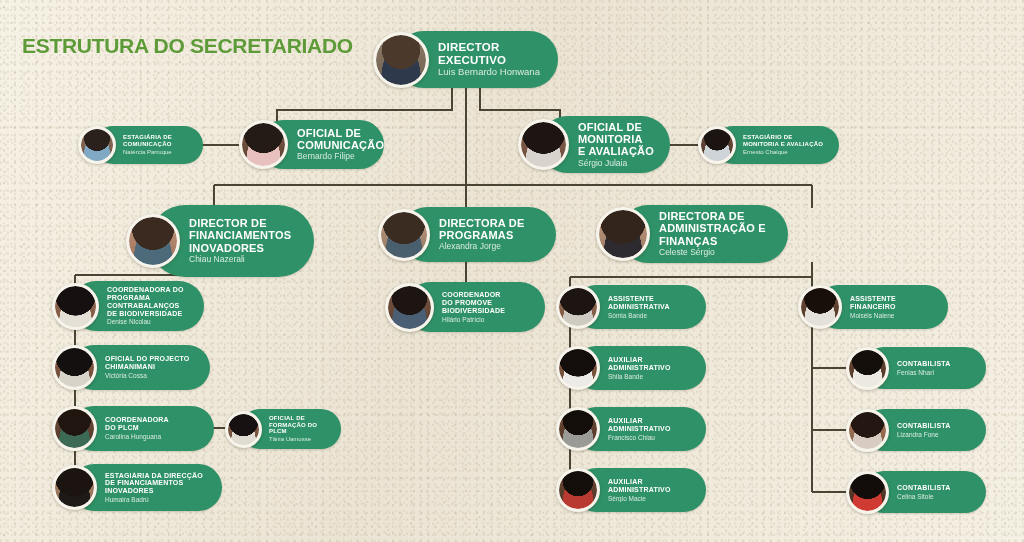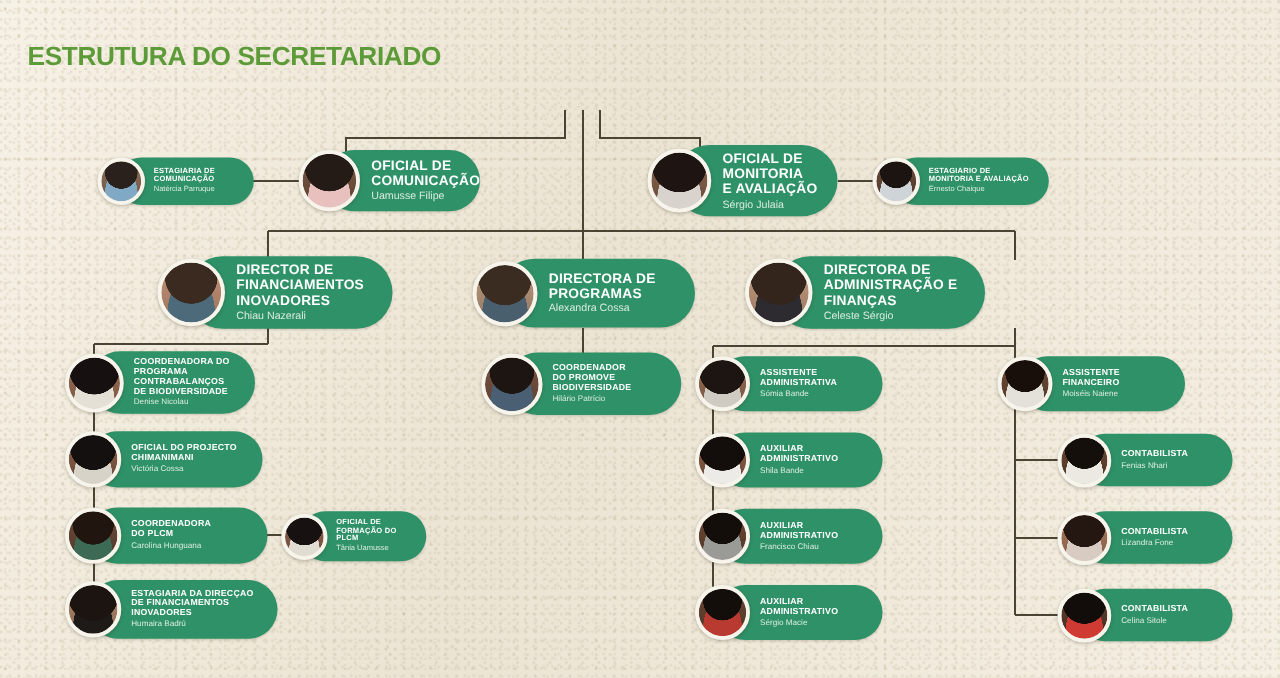--- a/index.html
+++ b/index.html
@@ -177,20 +177,36 @@
       <path d="M570,428 L558,428"></path>
       <path d="M570,490 L558,490"></path>
 
       <path d="M812,320 L812,492"></path>
       <path d="M812,368 L850,368"></path>
       <path d="M812,430 L850,430"></path>
       <path d="M812,492 L850,492"></path>
     </g>
   </svg>
 
+  <div class="node sz-lg" style="left:373px; top:31px; width:185px; height:57px;">
+    <div class="node-pill" style="left:22px; width:163px;"></div>
+    <div class="node-body">
+      <div class="avatar" style="width:50px;height:50px;">
+        <div class="face" style="background:
+               radial-gradient(circle at 50% 30%, #4b3a2c 0 44%, transparent 45%),
+               radial-gradient(ellipse at 50% 86%, #2e3a4c 0 55%, transparent 56%),
+               linear-gradient(#8d7b66, #6f6051);"></div>
+      </div>
+      <div class="labels">
+        <div class="role">DIRECTOR
+EXECUTIVO</div>
+        <div class="person">Luis Bernardo Honwana</div>
+      </div>
+    </div>
+  </div>
 
   <div class="node sz-xs" style="left:78px; top:126px; width:125px; height:38px;">
     <div class="node-pill" style="left:16px; width:109px;"></div>
     <div class="node-body">
       <div class="avatar" style="width:32px;height:32px;">
         <div class="face" style="background:
                radial-gradient(circle at 50% 28%, #2b211c 0 46%, transparent 47%),
                radial-gradient(ellipse at 50% 88%, #7fa9c4 0 58%, transparent 59%),
                linear-gradient(#8c6f59, #6d5746);"></div>
       </div>
@@ -207,21 +223,21 @@
     <div class="node-body">
       <div class="avatar" style="width:43px;height:43px;">
         <div class="face" style="background:
                radial-gradient(circle at 50% 24%, #241a16 0 50%, transparent 51%),
                radial-gradient(ellipse at 50% 90%, #e8c0bd 0 56%, transparent 57%),
                linear-gradient(#7a5844, #5e4233);"></div>
       </div>
       <div class="labels">
         <div class="role">OFICIAL DE
 COMUNICAÇÃO</div>
-        <div class="person">Uamusse Filipe</div>
+        <div class="person">Bernardo Filipe</div>
       </div>
     </div>
   </div>
 
   <div class="node sz-md" style="left:518px; top:116px; width:152px; height:57px;">
     <div class="node-pill" style="left:21px; width:131px;"></div>
     <div class="node-body">
       <div class="avatar" style="width:45px;height:45px;">
         <div class="face" style="background:
                radial-gradient(circle at 50% 22%, #1e1512 0 52%, transparent 53%),
@@ -247,21 +263,21 @@
                linear-gradient(#6b4c3a, #50382b);"></div>
       </div>
       <div class="labels" style="padding-left:7px;">
         <div class="role">ESTAGIÁRIO DE
 MONITORIA E AVALIAÇÃO</div>
         <div class="person">Ernesto Chaique</div>
       </div>
     </div>
   </div>
 
-  <div class="node sz-md" style="left:126px; top:205px; width:188px; height:58px;">
+  <div class="node sz-md" style="left:126px; top:205px; width:188px; height:72px;">
     <div class="node-pill" style="left:23px; width:165px;"></div>
     <div class="node-body">
       <div class="avatar" style="width:48px;height:48px;">
         <div class="face" style="background:
                radial-gradient(circle at 50% 25%, #3a2a20 0 48%, transparent 49%),
                radial-gradient(ellipse at 50% 90%, #4c6a7a 0 56%, transparent 57%),
                linear-gradient(#c2957a, #9c7158);"></div>
       </div>
       <div class="labels">
         <div class="role">DIRECTOR DE
@@ -277,21 +293,21 @@
     <div class="node-body">
       <div class="avatar" style="width:46px;height:46px;">
         <div class="face" style="background:
                radial-gradient(circle at 50% 24%, #3b2c22 0 50%, transparent 51%),
                radial-gradient(ellipse at 50% 91%, #4a5f6d 0 56%, transparent 57%),
                linear-gradient(#bb9a80, #947761);"></div>
       </div>
       <div class="labels">
         <div class="role">DIRECTORA DE
 PROGRAMAS</div>
-        <div class="person">Alexandra Cossa</div>
+        <div class="person">Alexandra Jorge</div>
       </div>
     </div>
   </div>
 
   <div class="node sz-md" style="left:596px; top:205px; width:192px; height:58px;">
     <div class="node-pill" style="left:23px; width:169px;"></div>
     <div class="node-body">
       <div class="avatar" style="width:48px;height:48px;">
         <div class="face" style="background:
                radial-gradient(circle at 50% 23%, #33241c 0 51%, transparent 52%),

